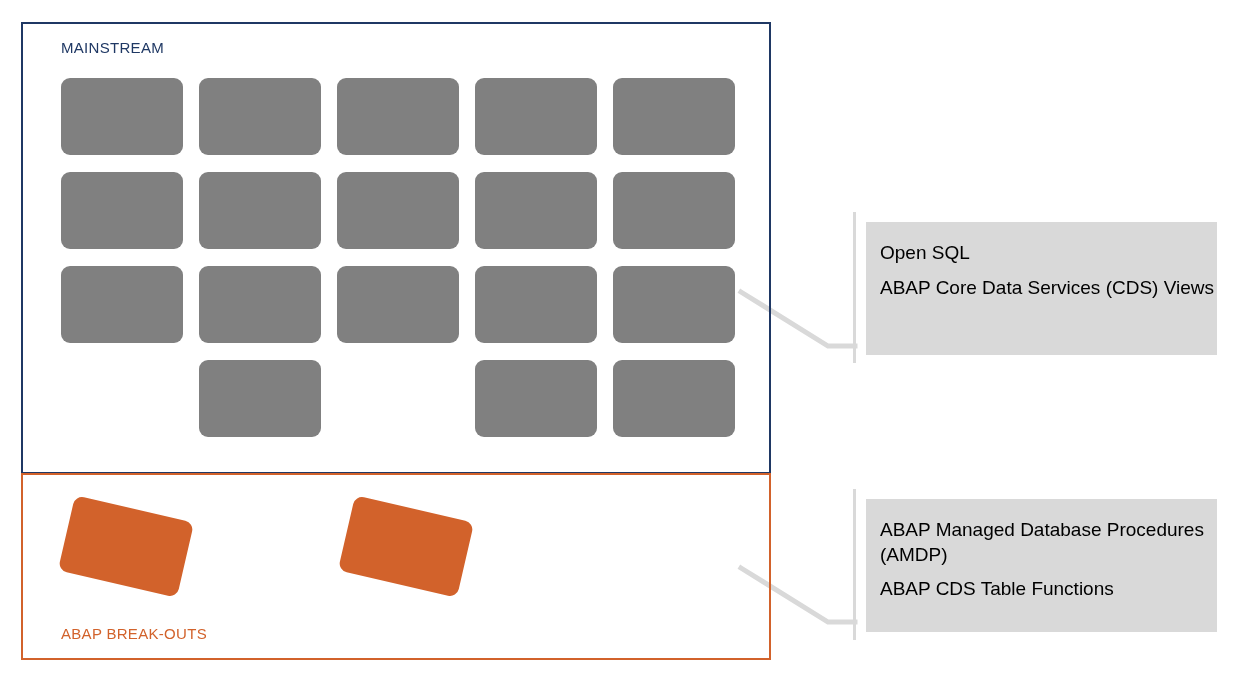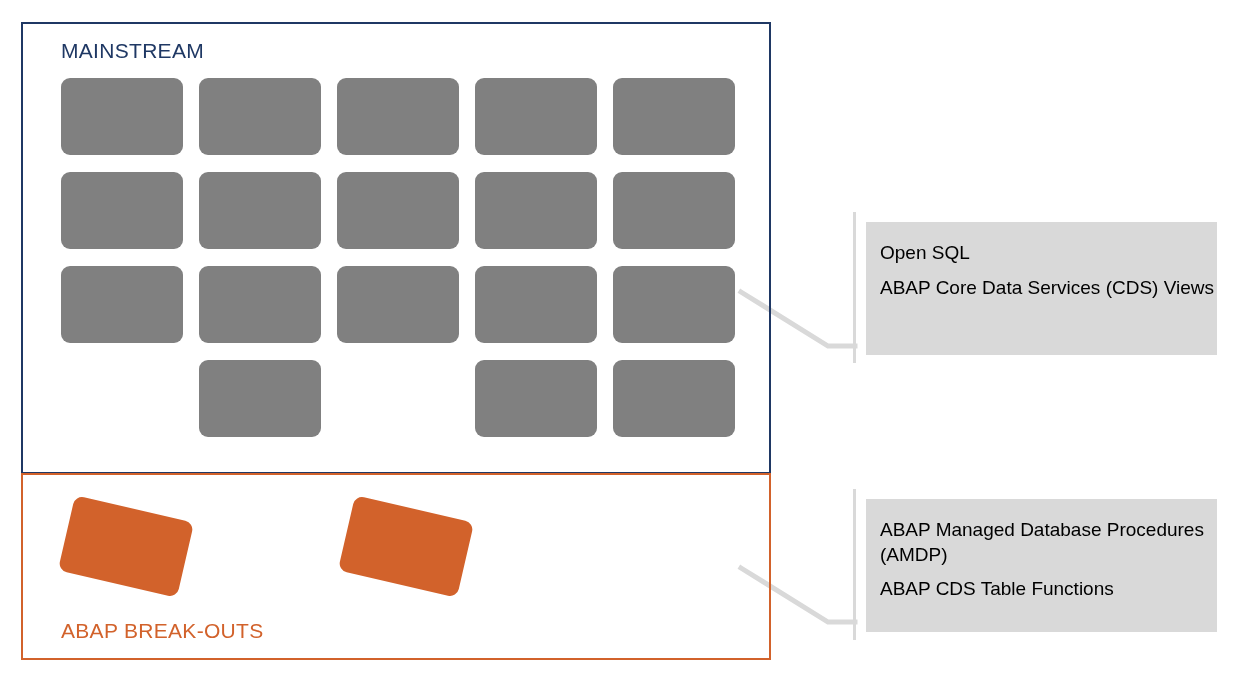--- a/index.html
+++ b/index.html
@@ -37,21 +37,21 @@
     left: 21px;
     top: 473px;
     width: 750px;
     height: 187px;
     border: 2px solid #D2622B;
   }
 
   
   .section-title {
     position: absolute;
-    font-size: 21px;
+    font-size: 15px;
     letter-spacing: 0.3px;
     white-space: nowrap;
     line-height: 1;
   }
   #mainstream-title {
     left: 38px;
     top: 16px;
     color: #1F3864;
   }
   #breakouts-title {

